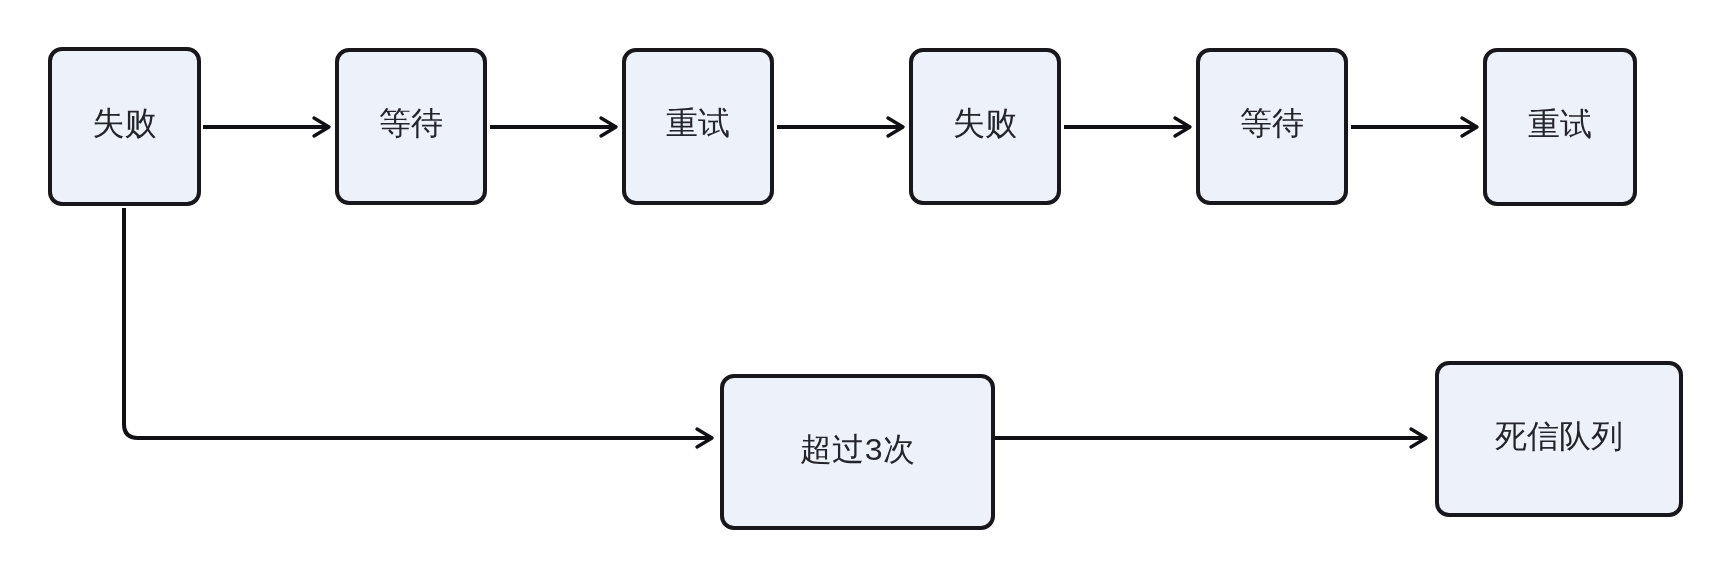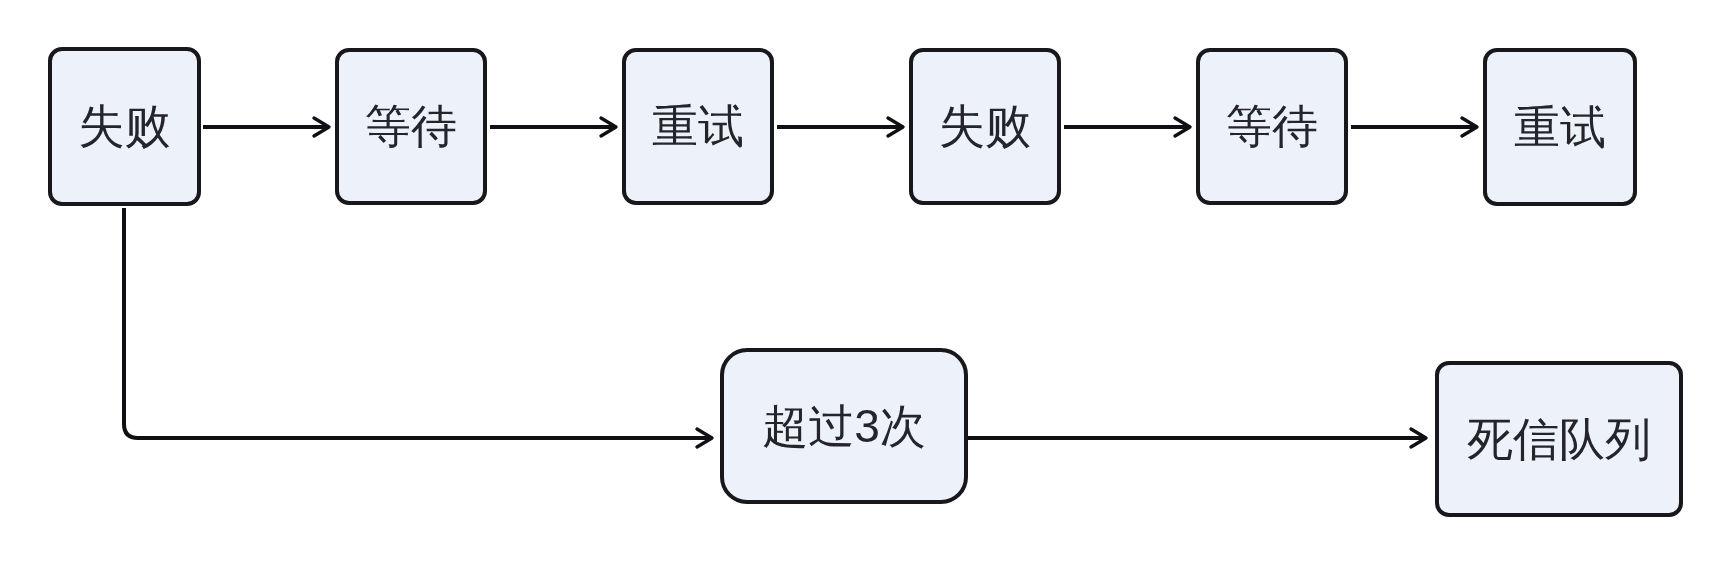--- a/index.html
+++ b/index.html
@@ -26,34 +26,35 @@
     position: absolute;
     box-sizing: border-box;
     background: var(--node-fill, #edf1fa);
     border: 4px solid var(--node-border, #17171c);
     border-radius: 14px;
     display: flex;
     flex-direction: column;
     align-items: center;
     justify-content: center;
     color: var(--text, #24242c);
-    font-size: 46px;
+    font-size: 32px;
     line-height: 1.32;
     text-align: center;
     white-space: nowrap;
+    font-family: Liberation Mono, monospace;
   }
   
   .n1 { left: 48px;   top: 47px;  width: 153px; height: 159px; }
   .n2 { left: 335px;  top: 48px;  width: 152px; height: 157px; }
   .n3 { left: 622px;  top: 48px;  width: 152px; height: 157px; }
   .n4 { left: 909px;  top: 48px;  width: 152px; height: 157px; }
   .n5 { left: 1196px; top: 48px;  width: 152px; height: 157px; }
   .n6 { left: 1483px; top: 48px;  width: 154px; height: 158px; }
   
-  .n7 { left: 720px;  top: 348px; width: 248px; height: 156px; border-radius: 27px; }
+  .n7 { left: 720px;  top: 374px; width: 275px; height: 156px; }
   .n8 { left: 1435px; top: 361px; width: 248px; height: 156px; gap: 24px; }
 </style>
 </head>
 <body>
 
 <div class="canvas" style="--bg: #ffffff; --node-fill: #edf1fa; --node-border: #17171c; --text: #24242c;">
 
   <svg class="edges-layer" width="1733" height="566" viewBox="0 0 1733 566" xmlns="http://www.w3.org/2000/svg">
     <defs>
       <marker id="ah" viewBox="0 0 12 12" refX="10" refY="6" markerWidth="6" markerHeight="6" orient="auto" markerUnits="strokeWidth">

